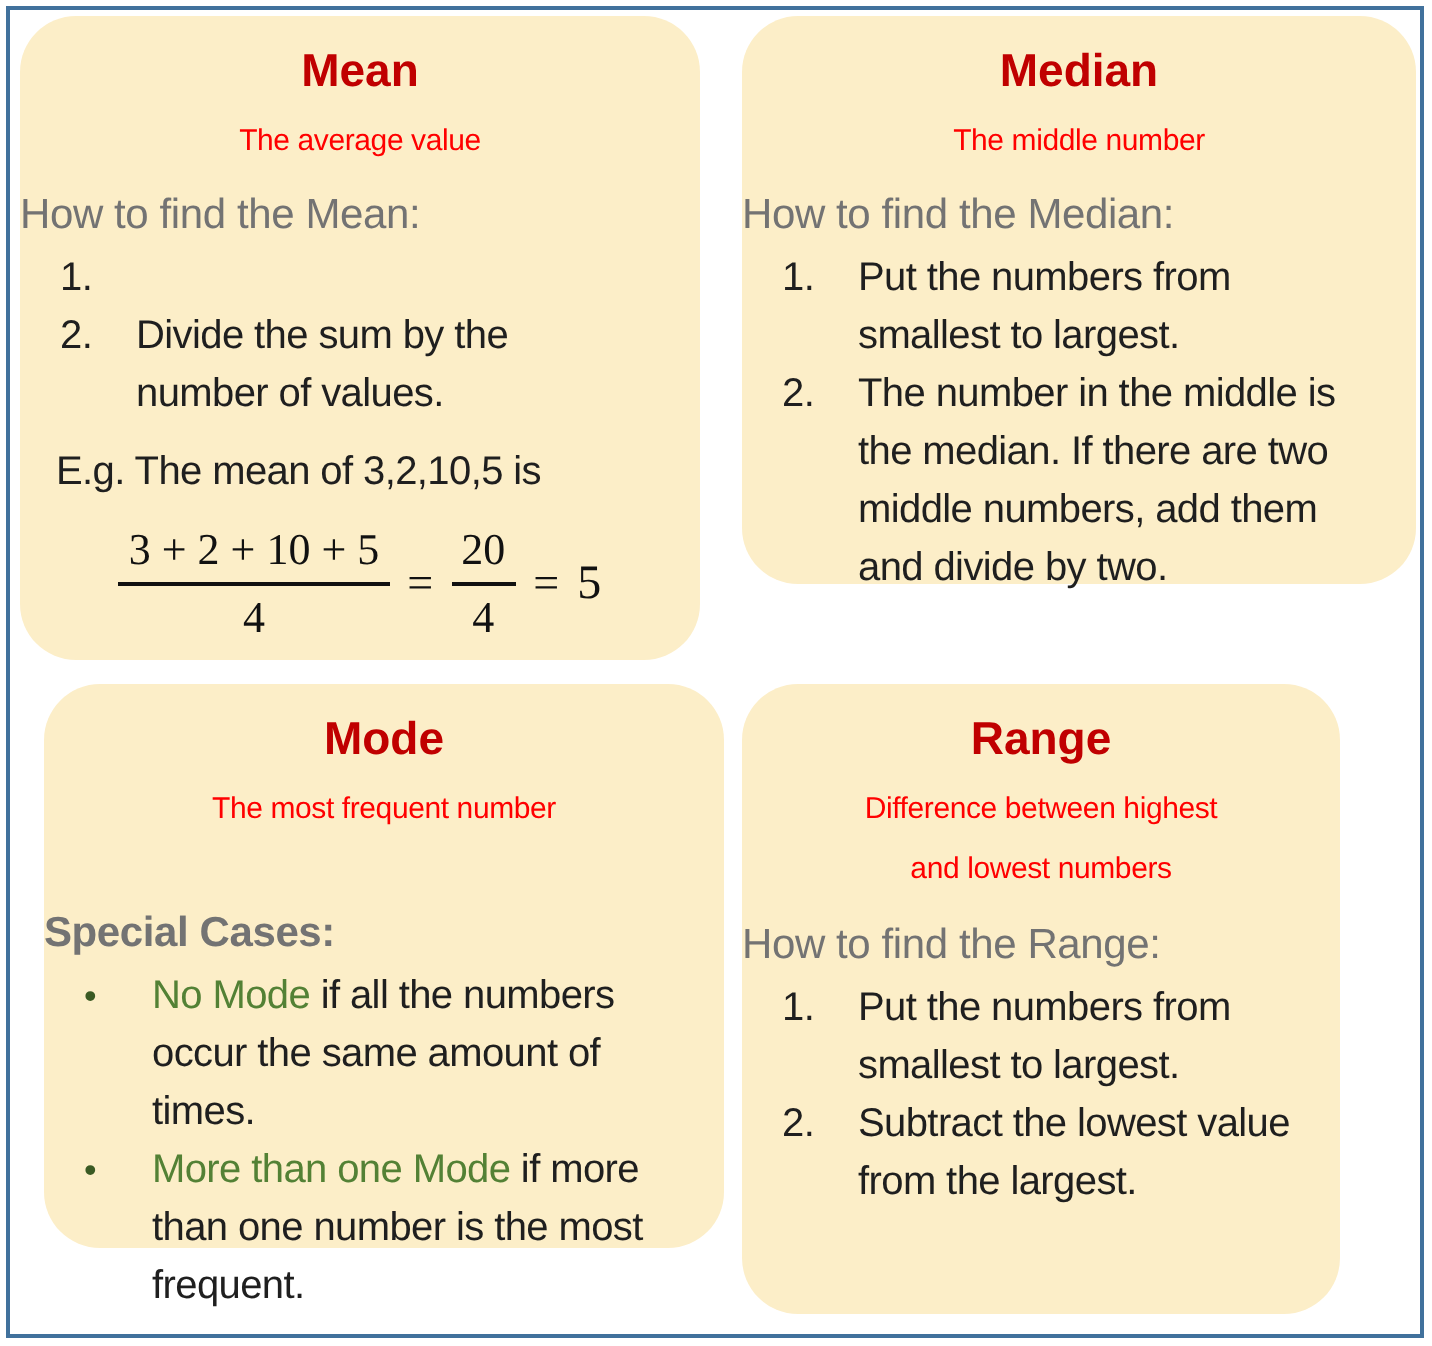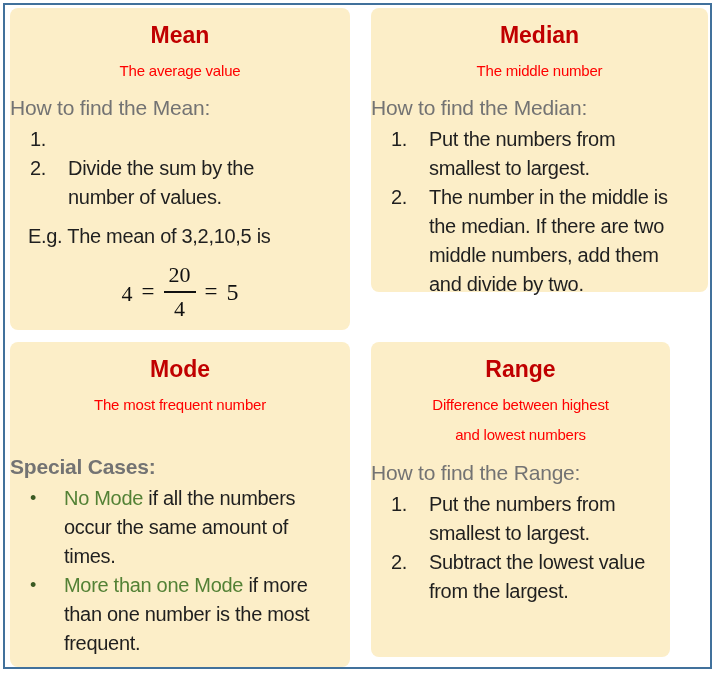--- a/index.html
+++ b/index.html
@@ -18,26 +18,26 @@
   .frame {
     position: absolute;
     left: 3px; top: 3px; right: 4px; bottom: 4px;
     border: 2px solid #41719C;
     background: transparent;
     pointer-events: none;
   }
   .panel {
     position: absolute;
     background: #FCEEC8;
-    border-radius: 8px;
+    border-radius: 28px;
     box-sizing: border-box;
   }
   .panel-mean   { left: 10px;  top: 8px;   width: 340px; height: 322px; }
   .panel-median { left: 371px; top: 8px;   width: 337px; height: 284px; }
-  .panel-mode   { left: 10px;  top: 342px; width: 340px; height: 325px; }
+  .panel-mode   { left: 22px;  top: 342px; width: 340px; height: 282px; }
   .panel-range  { left: 371px; top: 342px; width: 299px; height: 315px; }
 
   .panel-title {
     text-align: center;
     font-weight: bold;
     font-size: 23px;
     line-height: 28px;
     color: #C00000;
     margin-top: 13px;
   }
@@ -132,20 +132,21 @@
     </div>
     <div class="step">
       <span class="step-num">2.</span>
       <span class="step-text">Divide the sum by the
 number of values.</span>
     </div>
   </div>
   <div class="example-line">E.g. The mean of 3,2,10,5 is</div>
   <div class="formula">
     <span class="frac">
+      <span class="num">3 + 2 + 10 + 5</span>
       <span class="den">4</span>
     </span>
     <span class="eq">=</span>
     <span class="frac">
       <span class="num">20</span>
       <span class="den">4</span>
     </span>
     <span class="eq">=</span>
     <span class="result">5</span>
   </div>

